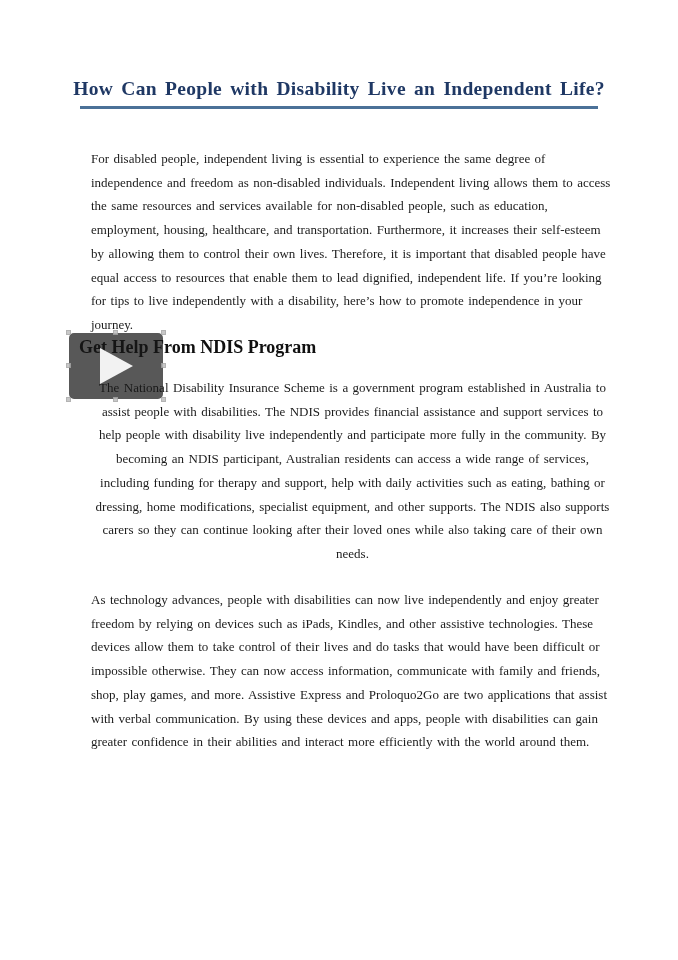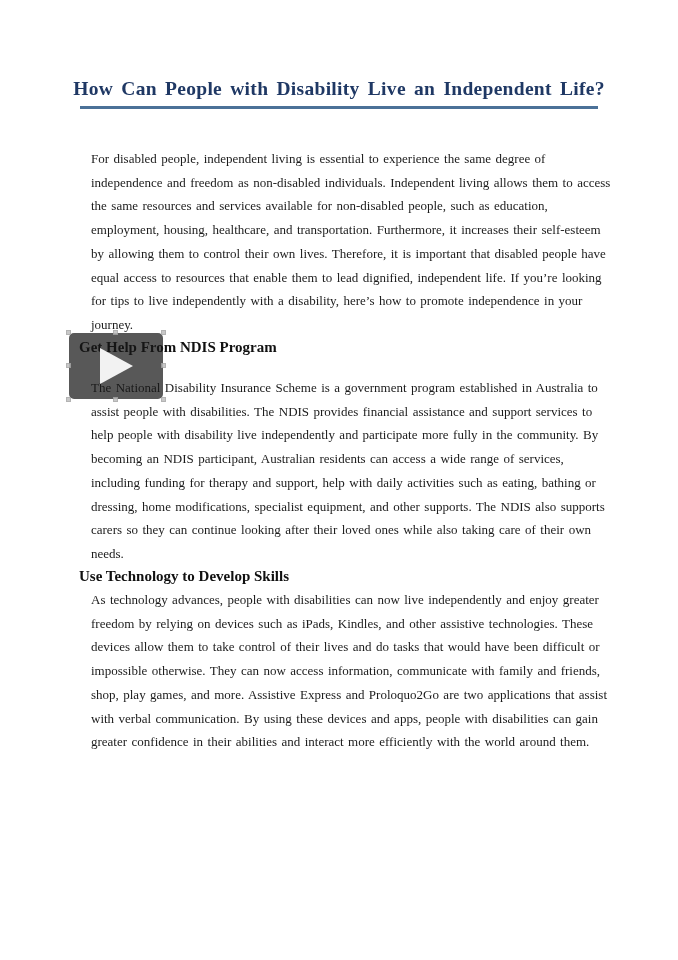--- a/index.html
+++ b/index.html
@@ -46,28 +46,28 @@
     line-height: 23.7px;
     word-spacing: 1.2px;
     color: #1b1b1b;
     text-align: left;
   }
   .heading {
     position: absolute;
     left: 79px;
     width: 523px;
     margin: 0;
-    font-size: 15px;
+    font-size: 18px;
     line-height: 22px;
     font-weight: bold;
     color: #101010;
   }
   .intro        { top: 135px; }
   .heading-1    { top: 336px; }
-  .body-1       { top: 364px; }
+  .body-1       { top: 364px; text-align: center; }
   .heading-2    { top: 565px; }
   .body-2       { top: 576px; }
   .heading-3    { top: 798px; }
   .body-3       { top: 824px; }
 
   .video-overlay {
     position: absolute;
     left: 69px;
     top: 333px;
     width: 94px;
@@ -113,21 +113,20 @@
   <h1 class="title">How Can People with Disability Live an Independent Life?</h1>
 
   <div class="title-rule"></div>
 
   <p class="para intro">For disabled people, independent living is essential to experience the same degree of independence and freedom as non-disabled individuals. Independent living allows them to access the same resources and services available for non-disabled people, such as education, employment, housing, healthcare, and transportation. Furthermore, it increases their self-esteem by allowing them to control their own lives. Therefore, it is important that disabled people have equal access to resources that enable them to lead dignified, independent life. If you’re looking for tips to live independently with a disability, here’s how to promote independence in your journey.</p>
 
   <h2 class="heading heading-1">Get Help From NDIS Program</h2>
 
   <p class="para body-1">The National Disability Insurance Scheme is a government program established in Australia to assist people with disabilities. The NDIS provides financial assistance and support services to help people with disability live independently and participate more fully in the community. By becoming an NDIS participant, Australian residents can access a wide range of services, including funding for therapy and support, help with daily activities such as eating, bathing or dressing, home modifications, specialist equipment, and other supports. The NDIS also supports carers so they can continue looking after their loved ones while also taking care of their own needs.</p>
 
-  <h2 class="heading heading-2">Use Technology to Develop Skills</h2>
 
   <p class="para body-2">As technology advances, people with disabilities can now live independently and enjoy greater freedom by relying on devices such as iPads, Kindles, and other assistive technologies. These devices allow them to take control of their lives and do tasks that would have been difficult or impossible otherwise. They can now access information, communicate with family and friends, shop, play games, and more. Assistive Express and Proloquo2Go are two applications that assist with verbal communication. By using these devices and apps, people with disabilities can gain greater confidence in their abilities and interact more efficiently with the world around them.</p>
 
   <h2 class="heading heading-3">Life Local Community Groups</h2>
 
 
   <div class="video-overlay">
     <div class="play-triangle"></div>
     <div class="handle h-tl"></div>
     <div class="handle h-tm"></div>

